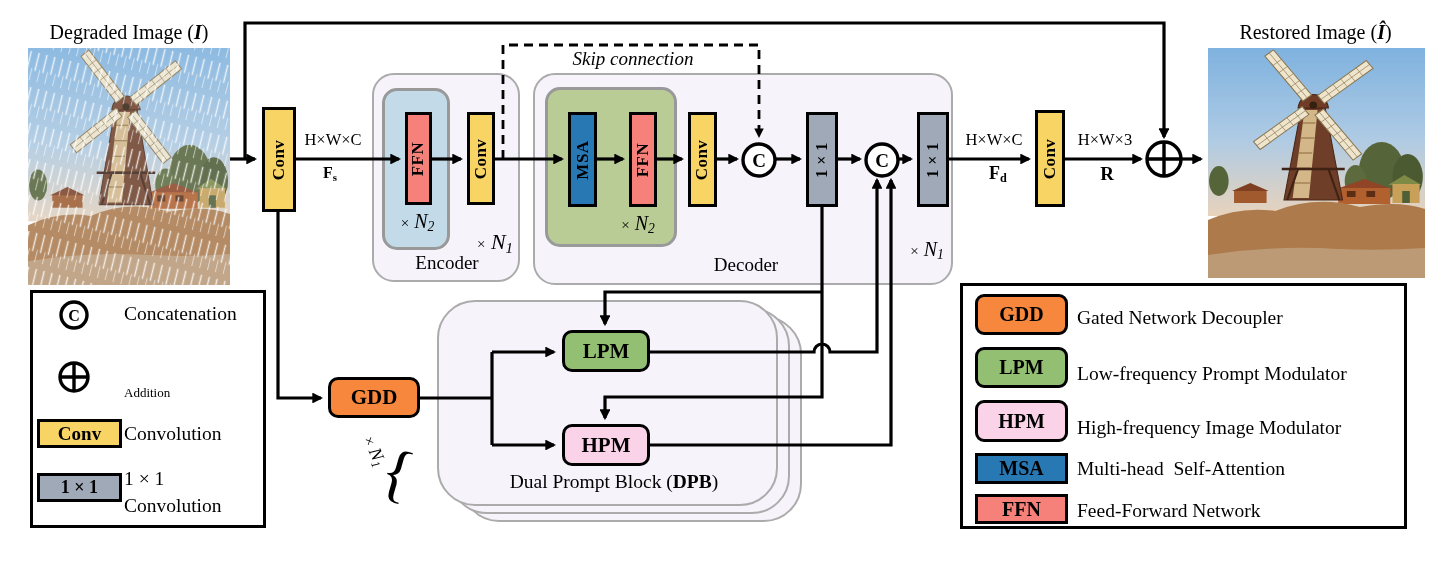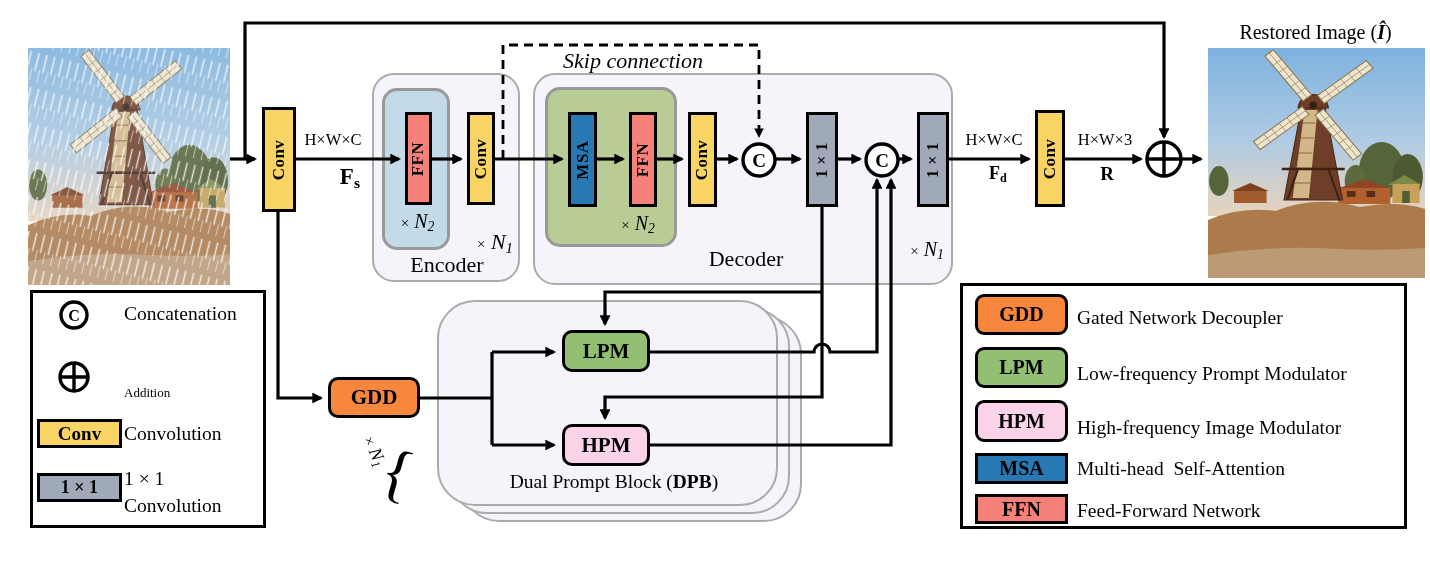--- a/index.html
+++ b/index.html
@@ -7,21 +7,21 @@
           font-family:"Liberation Serif", serif;color:#000;}
   .abs{position:absolute;}
   .panel{position:absolute;background:var(--c-panel,#F6F3FB);border:2.5px solid var(--c-panel_border,#ABABAB);
          border-radius:22px;box-sizing:border-box;z-index:1;}
   .inner{position:absolute;border:3px solid #999;border-radius:15px;box-sizing:border-box;z-index:2;}
   .blk{position:absolute;border:3px solid #000;box-sizing:border-box;display:flex;
        align-items:center;justify-content:center;z-index:10;}
   .vtext{transform:rotate(-90deg);white-space:nowrap;font-weight:bold;font-size:17px;letter-spacing:.5px;}
   .chip{position:absolute;border:3.5px solid #000;box-sizing:border-box;display:flex;align-items:center;
         justify-content:center;font-weight:bold;font-size:20px;z-index:10;}
-  .lbl{position:absolute;z-index:12;font-size:22px;line-height:1.1;}
+  .lbl{position:absolute;z-index:12;font-size:19px;line-height:1.1;}
   .ctr{text-align:center;}
   .it{font-style:italic;}
   .bd{font-weight:bold;}
   .dims{font-size:16.5px;}
   .sub{font-size:0.68em;vertical-align:-0.25em;}
   .mult{font-style:italic;font-size:20px;}
   .mult .x{font-style:normal;font-size:15px;}
   svg.lines{position:absolute;left:0;top:0;z-index:5;overflow:visible;}
   svg.photo{position:absolute;z-index:10;}
   .legendbox{position:absolute;background:#fff;border:3.5px solid #000;box-sizing:border-box;z-index:3;}
@@ -82,20 +82,23 @@
           <g transform="rotate(232)">
             <rect x="9" y="-5" width="57" height="10" fill="#EFE5CC" stroke="#8A7752" stroke-width="1"></rect>
             <path d="M18 -5 V5 M27 -5 V5 M36 -5 V5 M45 -5 V5 M54 -5 V5 M9 0 H66" stroke="#8A7752" stroke-width="0.6" fill="none"></path>
           </g>
           <circle r="3.5" fill="#33200F"></circle>
         </g>
       </symbol>
     </defs>
   </svg>
 
+  <div class="lbl ctr" style="left:28px;top:21px;width:202px;font-size:20px;">
+    <span>Degraded Image (</span><span class="bd it">I</span><span>)</span>
+  </div>
   <div class="lbl ctr" style="left:1206px;top:21px;width:219px;font-size:20px;">
     <span>Restored Image (</span><span class="bd it">Î</span><span>)</span>
   </div>
 
   <svg class="photo" style="left:28px;top:48px;" width="202" height="237" viewBox="0 0 200 230" preserveAspectRatio="none">
     <use href="#mill"></use>
     <rect width="200" height="230" fill="#DCE4EC" opacity="0.16"></rect>
     <rect width="200" height="230" fill="url(#rain)"></rect>
   </svg>
   <svg class="photo" style="left:1208px;top:48px;" width="217" height="230" viewBox="0 0 200 230" preserveAspectRatio="none">
@@ -189,32 +192,32 @@
   </div>
   <div class="chip" style="left:562px;top:330px;width:88px;height:42px;border-radius:10px;background:var(--c-green);font-size:21px;">
     <span>LPM</span>
   </div>
   <div class="chip" style="left:562px;top:424px;width:88px;height:42px;border-radius:10px;background:var(--c-pink);font-size:21px;">
     <span>HPM</span>
   </div>
 
   <div class="lbl ctr it" style="left:548px;top:49px;width:170px;"><span>Skip connection</span></div>
   <div class="lbl ctr dims" style="left:292px;top:131px;width:82px;"><span>H×W×C</span></div>
-  <div class="lbl ctr bd" style="left:300px;top:164px;width:60px;font-size:23px;text-align:right;"><span>F</span><sub class="sub">s</sub></div>
+  <div class="lbl ctr bd" style="left:300px;top:164px;width:60px;font-size:16px;"><span>F</span><sub class="sub">s</sub></div>
   <div class="lbl ctr dims" style="left:951px;top:131px;width:86px;"><span>H×W×C</span></div>
   <div class="lbl ctr bd" style="left:968px;top:164px;width:60px;font-size:18px;"><span>F</span><sub class="sub">d</sub></div>
   <div class="lbl ctr dims" style="left:1062px;top:131px;width:86px;"><span>H×W×3</span></div>
   <div class="lbl ctr bd" style="left:1077px;top:164px;width:60px;font-size:19px;"><span>R</span></div>
 
   <div class="lbl ctr mult" style="left:390px;top:210px;width:55px;"><span class="x">×</span> <span>N</span><sub class="sub">2</sub></div>
   <div class="lbl ctr mult" style="left:466px;top:230px;width:58px;font-size:22px;"><span class="x">×</span> <span>N</span><sub class="sub">1</sub></div>
   <div class="lbl ctr" style="left:397px;top:253px;width:100px;"><span>Encoder</span></div>
   <div class="lbl ctr mult" style="left:608px;top:212px;width:60px;"><span class="x">×</span> <span>N</span><sub class="sub">2</sub></div>
   <div class="lbl ctr mult" style="left:898px;top:238px;width:58px;"><span class="x">×</span> <span>N</span><sub class="sub">1</sub></div>
-  <div class="lbl ctr" style="left:694px;top:247px;width:104px;text-align:center;"><span>Decoder</span></div>
+  <div class="lbl ctr" style="left:694px;top:255px;width:104px;text-align:center;"><span>Decoder</span></div>
   <div class="lbl ctr" style="left:464px;top:471px;width:300px;font-size:19.5px;">
     <span>Dual Prompt Block (</span><span class="bd">DPB</span><span>)</span>
   </div>
   <div class="lbl mult" style="left:358px;top:441px;font-size:18px;transform:rotate(66deg);"><span class="x">×</span> <span>N</span><sub class="sub">1</sub></div>
   <div class="brace" style="left:382px;top:441px;transform:rotate(16deg);"><span>{</span></div>
 
   <div class="legendbox" style="left:30px;top:290px;width:236px;height:238px;"></div>
   <svg class="abs" style="left:58px;top:299px;z-index:12;" width="32" height="32">
     <circle cx="16" cy="16" r="13" fill="#fff" stroke="#000" stroke-width="3.4"></circle>
     <text x="16" y="22" text-anchor="middle" font-family="Liberation Serif, serif" font-size="16" font-weight="bold" fill="#000">C</text>

